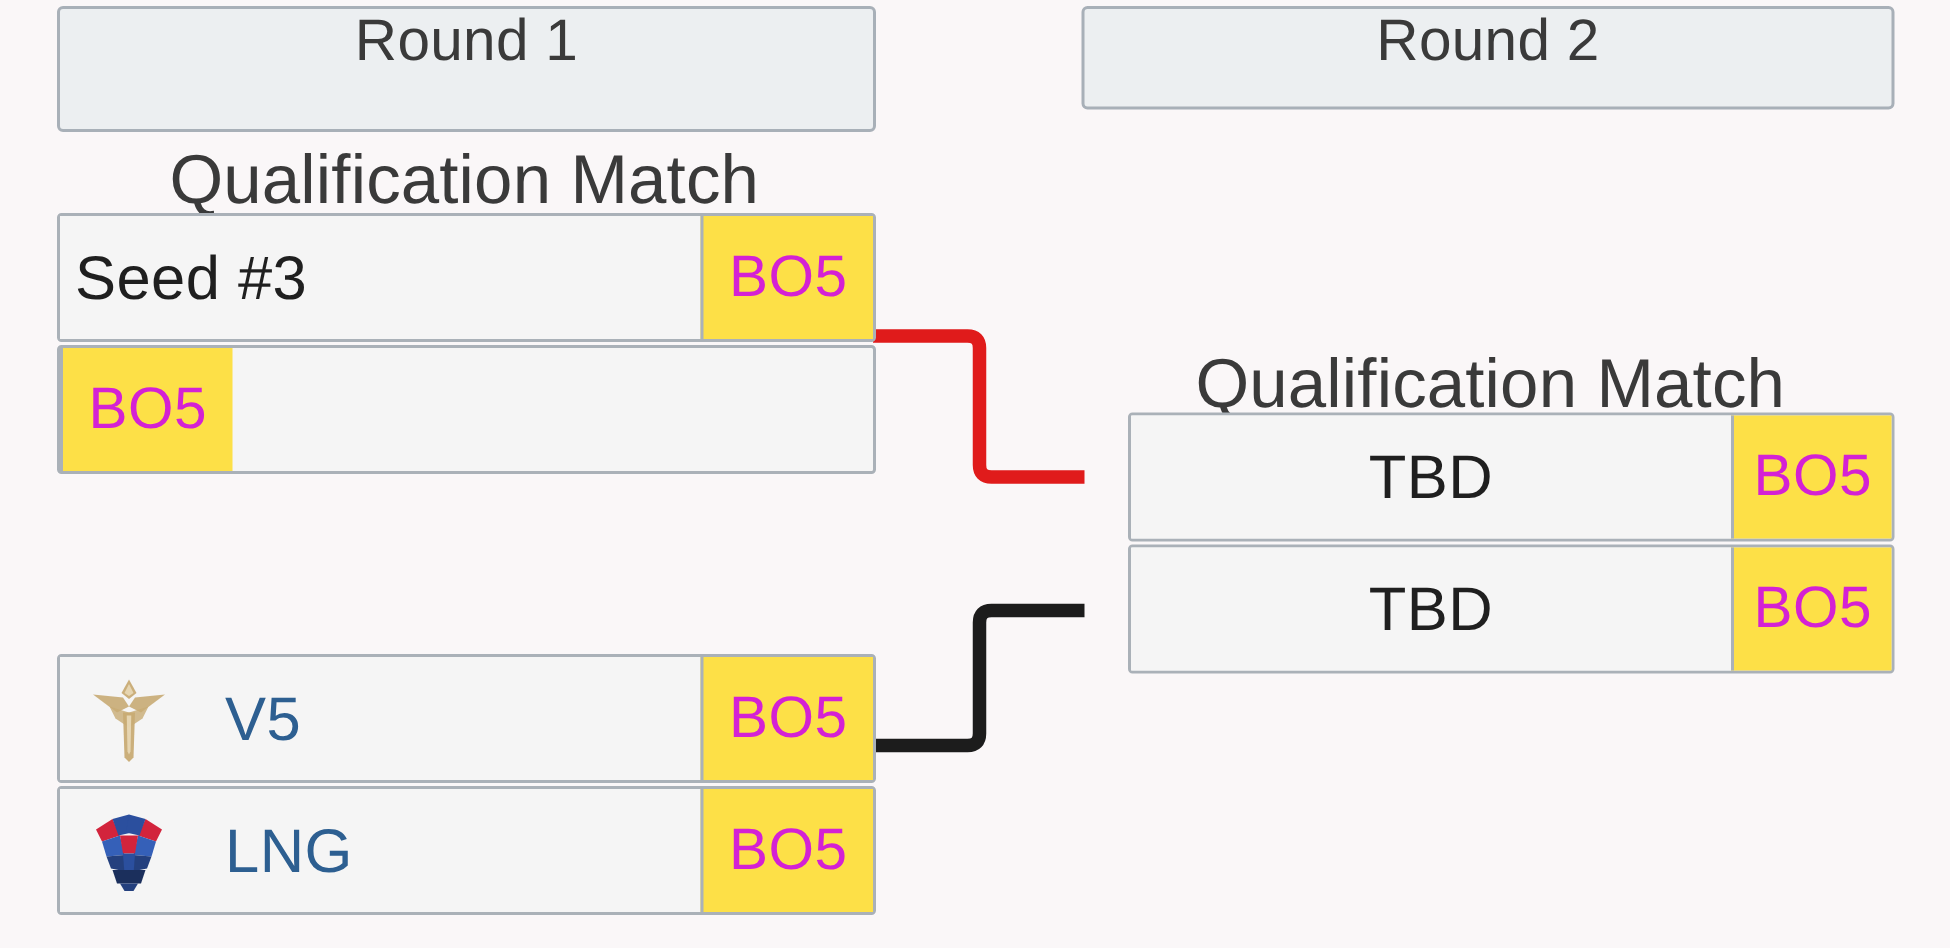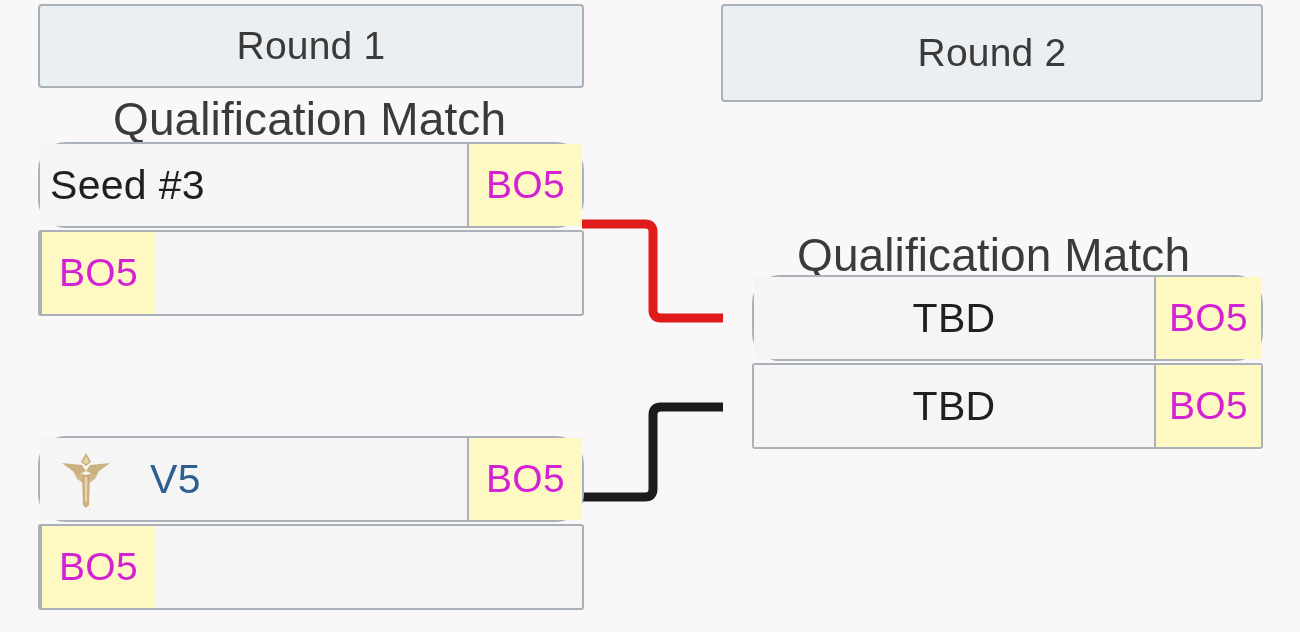--- a/index.html
+++ b/index.html
@@ -22,29 +22,28 @@
   }
 
   
   .round-header {
     position: absolute;
     box-sizing: border-box;
     background: #eceff1;
     border: 2px solid #a8b0b8;
     border-radius: 4px;
     display: flex;
-    align-items: center;
     justify-content: center;
     color: #3a3a3a;
     font-size: 39px;
     font-weight: 400;
     letter-spacing: 0.2px;
   }
   #round1-header { left: 38px;  top: 4px; width: 546px; height: 84px; }
-  #round2-header { left: 721px; top: 4px; width: 542px; height: 98px; }
+  #round2-header { left: 721px; top: 4px; width: 542px; height: 69px; }
 
   
   .match-caption {
     position: absolute;
     color: #3a3a3a;
     font-size: 46px;
     font-weight: 400;
     white-space: nowrap;
     letter-spacing: 0.1px;
   }
@@ -63,21 +62,21 @@
   .match-row {
     box-sizing: border-box;
     position: relative;
     height: 86px;
     display: flex;
     align-items: stretch;
     background: #f5f5f5;
     border: 2px solid #aab1b8;
     border-radius: 3px;
   }
-  .match-row.row-top { border-bottom-width: 2px; border-radius: 28px; }
+  .match-row.row-top { border-bottom-width: 2px; }
   .match-row.row-bottom { margin-top: 2px; }
 
   .row-main {
     flex: 1 1 auto;
     display: flex;
     align-items: center;
     min-width: 0;
     background: #f5f5f5;
     padding: 0 8px;
   }
@@ -94,21 +93,21 @@
   }
   .team-name.blue { color: #2d5f91; }
   .team-name.logo-gap { margin-left: 36px; }
 
   .bo-cell {
     flex: 0 0 auto;
     width: 113px;
     display: flex;
     align-items: center;
     justify-content: center;
-    background: #fef9c3;
+    background: #fde047;
     border-left: 2px solid #aab1b8;
     font-size: 39px;
     font-weight: 400;
     color: #d421d4;
     letter-spacing: 0.3px;
   }
   #match-r2-qual .bo-cell { width: 105px; }
 
   
   .logo {
@@ -189,20 +188,41 @@
           </svg>
         </span>
         <span class="team-name blue logo-gap">V5</span>
       </div>
       <div class="bo-cell">
         <span>BO5</span>
       </div>
     </div>
 
     <div class="match-row row-bottom">
+      <div class="row-main with-logo">
+        <span class="logo">
+          <svg viewBox="0 0 56 60" xmlns="http://www.w3.org/2000/svg">
+            <g>
+              <path d="M6 16 L17 9 L22 20 L10 24 Z" fill="#d2243c"></path>
+              <path d="M50 16 L39 9 L34 20 L46 24 Z" fill="#d2243c"></path>
+              <path d="M17 9 L28 6 L30 18 L21 20 Z" fill="#2b4f9e"></path>
+              <path d="M39 9 L28 6 L26 18 L35 20 Z" fill="#2b4f9e"></path>
+              <path d="M10 24 L22 20 L25 33 L13 34 Z" fill="#3560b8"></path>
+              <path d="M46 24 L34 20 L31 33 L43 34 Z" fill="#3560b8"></path>
+              <path d="M22 20 L34 20 L32 32 L24 32 Z" fill="#d2243c"></path>
+              <path d="M13 34 L25 33 L26 44 L16 42 Z" fill="#24407e"></path>
+              <path d="M43 34 L31 33 L30 44 L40 42 Z" fill="#24407e"></path>
+              <path d="M24 32 L32 32 L31 46 L25 46 Z" fill="#2b4f9e"></path>
+              <path d="M17 43 L39 43 L36 52 L20 52 Z" fill="#1b2f5c"></path>
+              <path d="M22 52 L34 52 L31 57 L25 57 Z" fill="#24407e"></path>
+            </g>
+          </svg>
+        </span>
+        <span class="team-name blue logo-gap">LNG</span>
+      </div>
       <div class="bo-cell">
         <span>BO5</span>
       </div>
     </div>
   </div>
 
   <div class="match-caption" id="r2-caption">Qualification Match</div>
 
   <div class="match" id="match-r2-qual">
 

